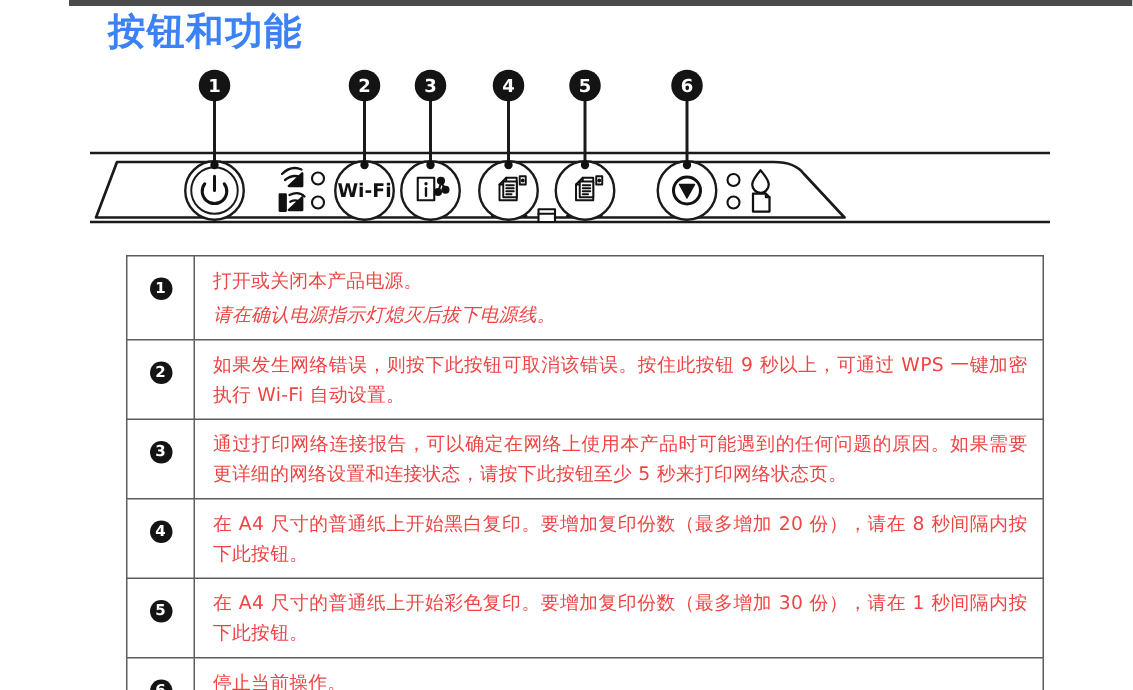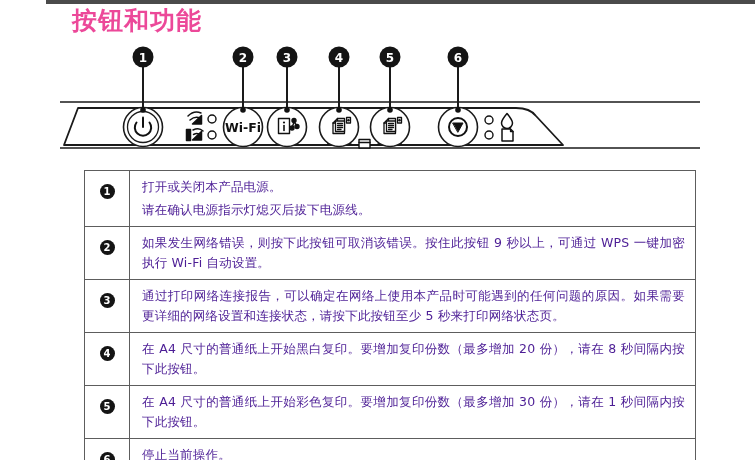--- a/index.html
+++ b/index.html
@@ -28,21 +28,21 @@
   }
 
   
   .page-title {
     position: absolute;
     left: 72px;
     top: 6px;
     font-size: 25px;
     font-weight: bold;
     letter-spacing: 1px;
-    color: #ec4899;
+    color: #3b82f6;
     line-height: 1.2;
     white-space: nowrap;
   }
 
   
   .illustration {
     position: absolute;
     left: 60px;
     top: 44px;
     width: 640px;
@@ -83,26 +83,26 @@
     color: #ffffff;
     font-size: 10px;
     line-height: 15px;
     text-align: center;
     font-weight: bold;
     font-family: "DejaVu Sans", "Liberation Sans", sans-serif;
   }
   .desc-line {
     font-size: 12.5px;
     line-height: 20px;
-    color: #4c1d95;
+    color: #ef4444;
     letter-spacing: 0.2px;
     text-align: justify;
     text-justify: inter-ideograph;
   }
-  .desc-line + .desc-line { margin-top: 3px; }
+  .desc-line + .desc-line { margin-top: 3px; font-style: italic; }
 </style>
 </head>
 <body>
 
 <div class="top-rule"></div>
 
 <div class="page-title">按钮和功能</div>
 
 <div class="illustration">
   <svg width="640" height="120" viewBox="0 0 640 120" xmlns="http://www.w3.org/2000/svg">

